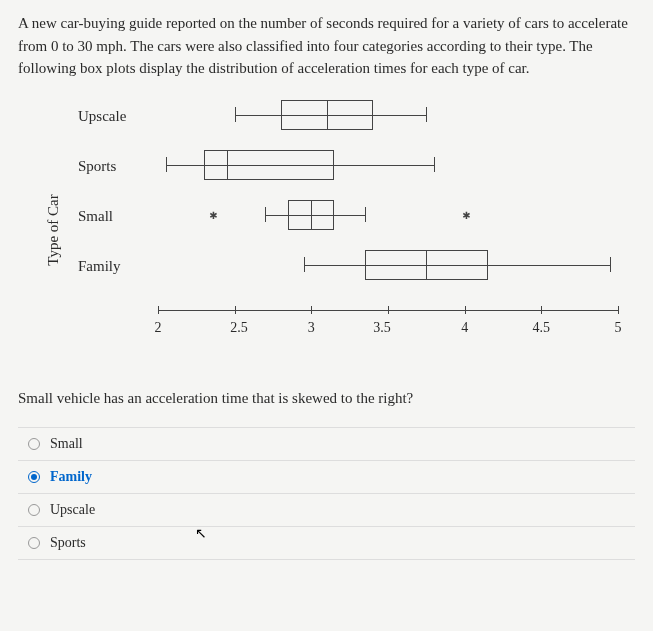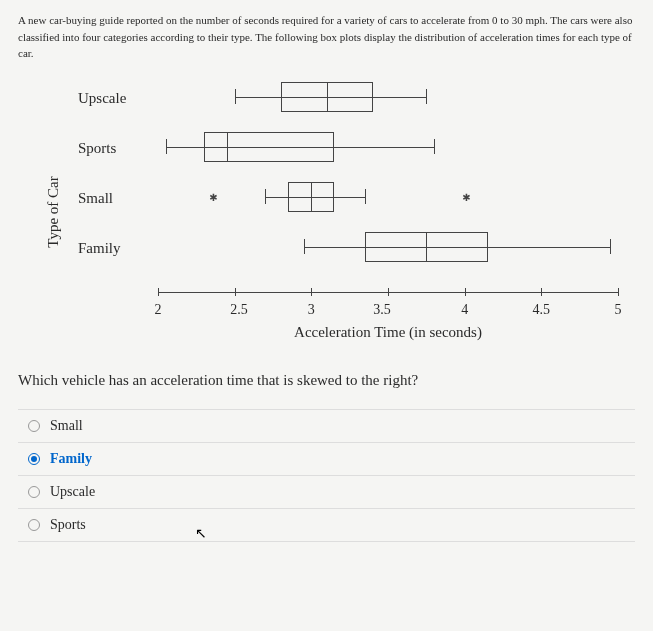--- a/index.html
+++ b/index.html
@@ -5,21 +5,21 @@
     * { margin: 0; padding: 0; box-sizing: border-box; }
     body {
       width: 653px;
       height: 631px;
       font-family: Georgia, serif;
       background: #f5f5f3;
       padding: 12px 18px;
       color: #2a2a2a;
     }
     .problem-text {
-      font-size: 11px;
+      font-size: 15px;
       line-height: 1.5;
       margin-bottom: 20px;
     }
     .chart-area {
       position: relative;
       width: 600px;
       height: 260px;
       margin-left: 10px;
     }
     .y-axis-label {
@@ -210,25 +210,24 @@
       <div class="tick" style="left: 153.333px;"></div>
       <div class="tick-label" style="left: 153.333px;">3</div>
       <div class="tick" style="left: 230px;"></div>
       <div class="tick-label" style="left: 224px;">3.5</div>
       <div class="tick" style="left: 306.667px;"></div>
       <div class="tick-label" style="left: 306.667px;">4</div>
       <div class="tick" style="left: 383.333px;"></div>
       <div class="tick-label" style="left: 383.333px; text-align: right;">4.5</div>
       <div class="tick" style="left: 460px;"></div>
       <div class="tick-label" style="left: 460px;">5</div>
-      <div class="x-axis-label">Acceleration Time (in seconds)</div>
     </div>
 </div>
 
-<div class="question">Which vehicle has an acceleration time that is skewed to the right?</div>
+<div class="question">Small vehicle has an acceleration time that is skewed to the right?</div>
 
 <div class="options" id="options">
     <div class="option">
       <div class="radio"></div>
       <span>Small</span>
     </div>
     <div class="option selected">
       <div class="radio selected"></div>
       <span>Family</span>
     </div>

